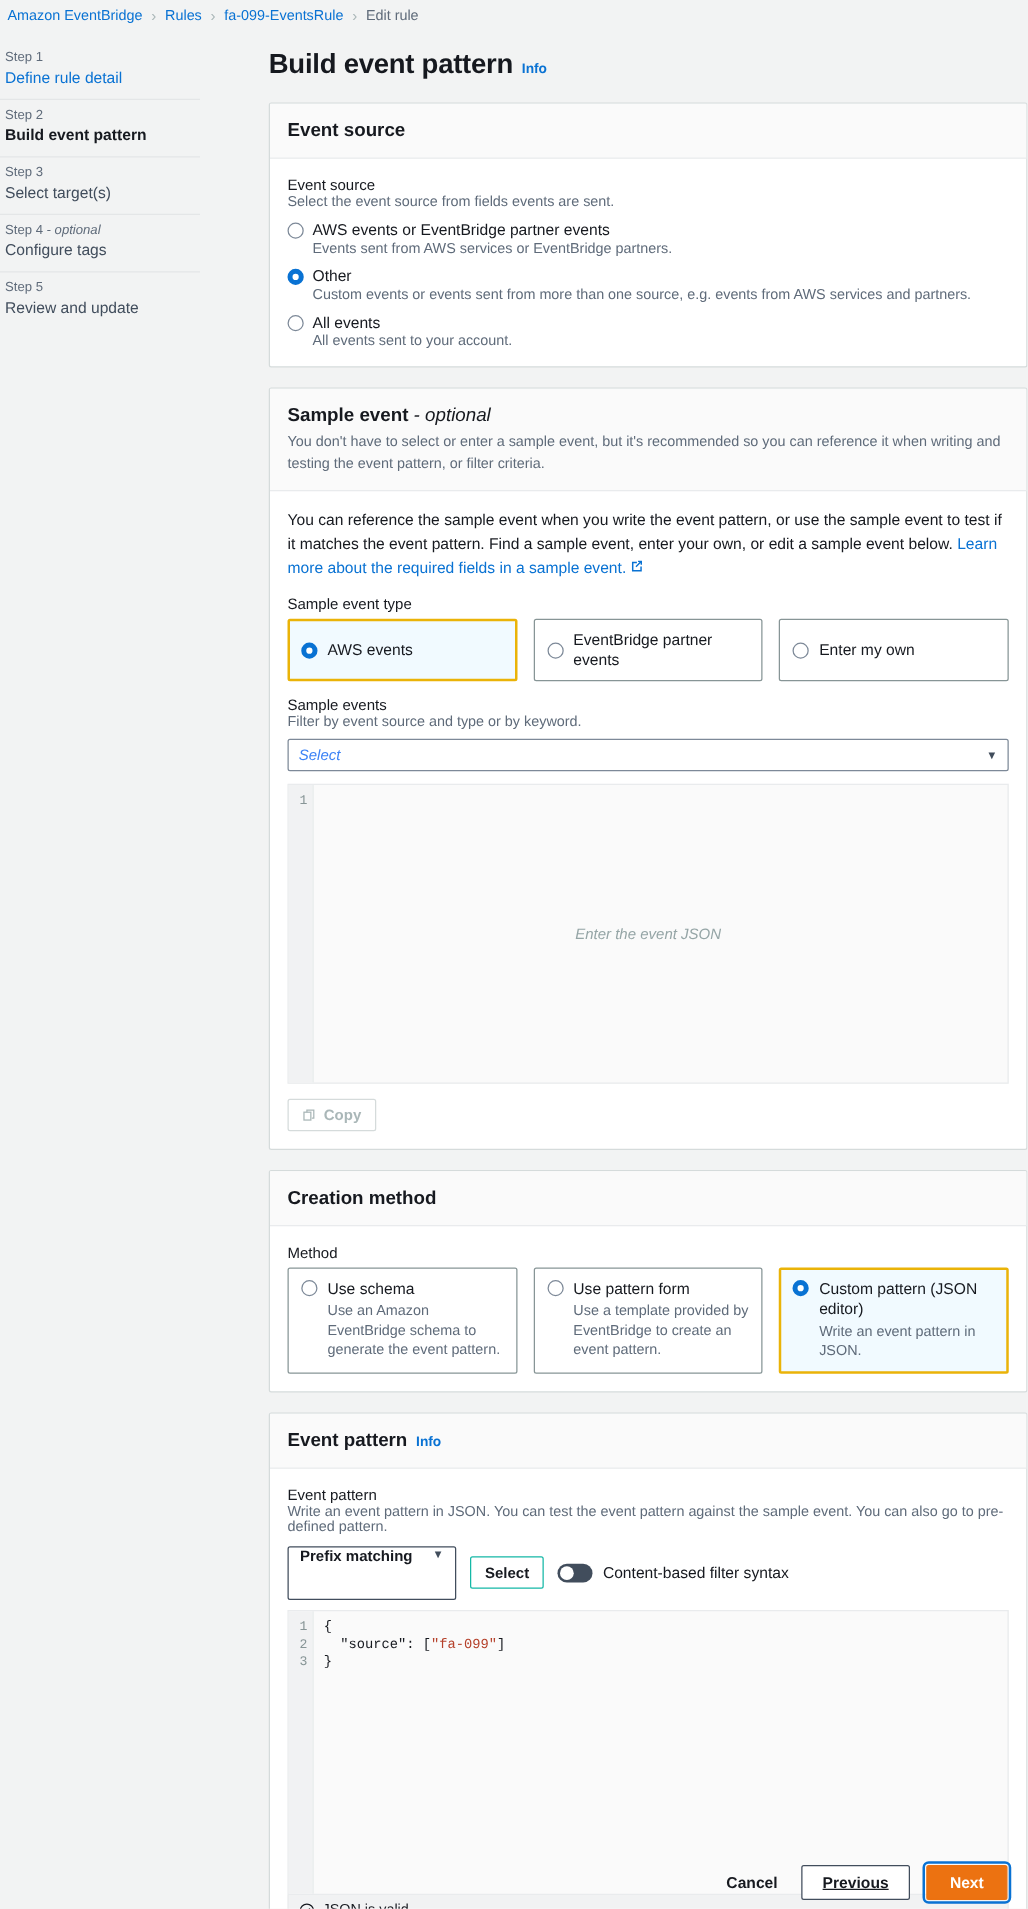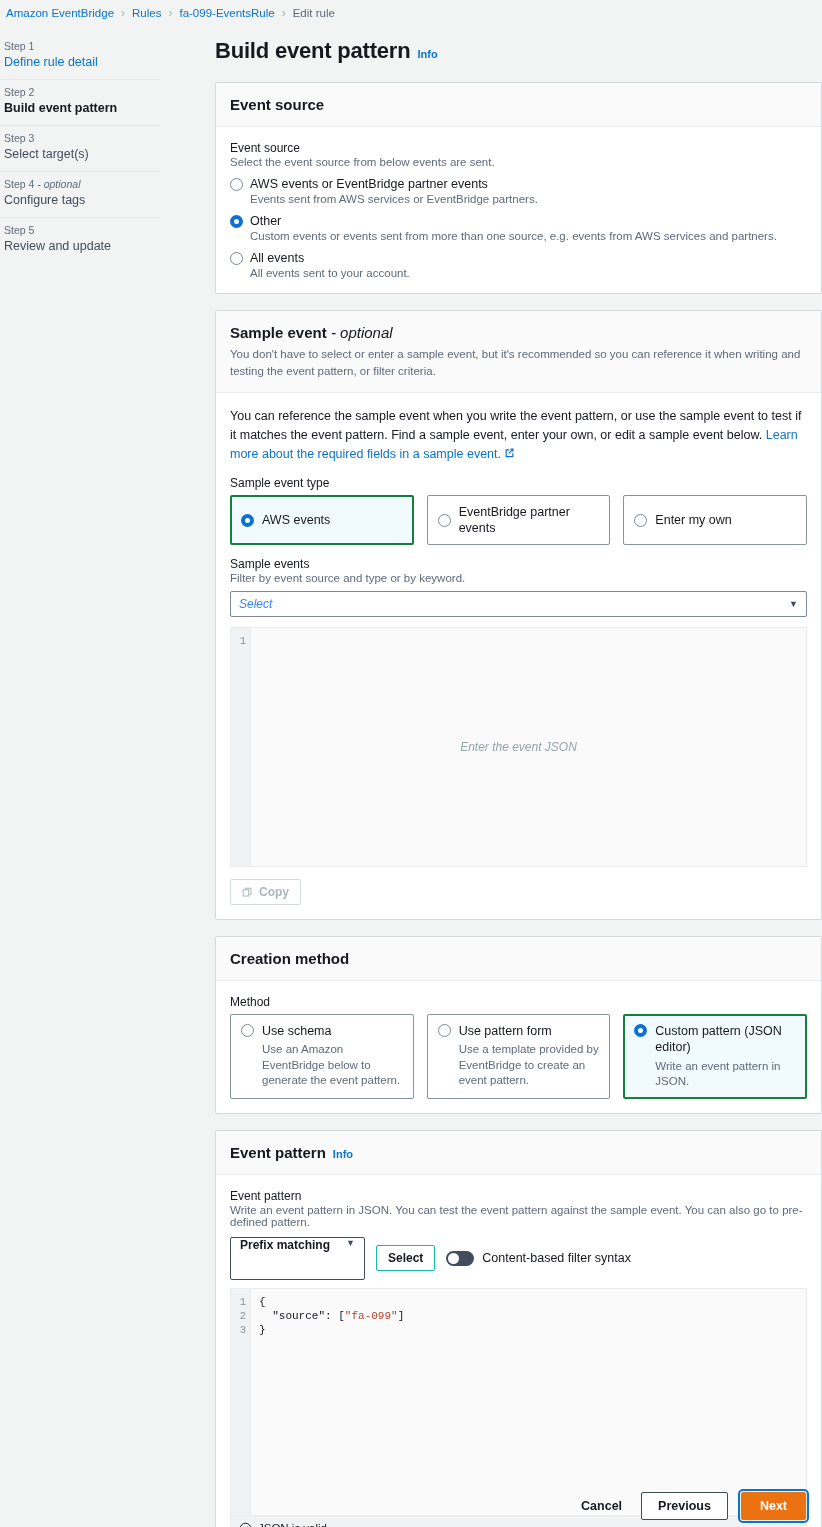--- a/index.html
+++ b/index.html
@@ -77,21 +77,21 @@
   .radio-text .rt-desc { font-size: 11.5px; color: #5f6b7a; margin-top: 2px; }
 
   
   .tiles { display: flex; gap: 13px; margin-top: 4px; }
   .tile {
     flex: 1; border: 1px solid #879596; border-radius: 2px;
     background: #fff; padding: 8px 10px;
     display: flex; gap: 8px; align-items: flex-start;
     cursor: pointer;
   }
-  .tile.sel { border: 2px solid #15803d; background: #f1faff; padding: 7px 9px; }
+  .tile.sel { border: 2px solid #eab308; background: #f1faff; padding: 7px 9px; }
   .tile-txt .tt-main { font-size: 12.5px; line-height: 1.3; }
   .tile-txt .tt-desc { font-size: 11.5px; color: #5f6b7a; margin-top: 3px; line-height: 1.35; }
   .tile.short { align-items: center; min-height: 30px; }
 
   
   .select {
     border: 1px solid #7d8998; border-radius: 2px; background: #fff;
     height: 26px; display: flex; align-items: center;
     padding: 0 8px; font-size: 12px;
   }
@@ -178,20 +178,21 @@
     font-weight: bold; font-size: 12.5px; border-radius: 2px;
     padding: 6px 18px; cursor: pointer;
     outline: 2px solid #0972d3; outline-offset: 1px;
     font-family: "Liberation Sans", sans-serif;
   }
   .btn-prev {
     background: #fff; border: 1px solid #414d5c; color: #16191f;
     font-weight: bold; font-size: 12.5px; border-radius: 2px;
     padding: 6px 16px; cursor: pointer;
     font-family: "Liberation Sans", sans-serif;
+    text-decoration: underline;
   }
   .link-inline { color: #0972d3; cursor: pointer; }
   .para { font-size: 12.5px; line-height: 1.5; margin: 0 0 12px 0; }
 </style>
 </head>
 <body>
 
 <div class="breadcrumb">
   <span class="crumb-link">Amazon EventBridge</span>
   <span class="crumb-sep">›</span>
@@ -231,21 +232,21 @@
     <div class="page-title">Build event pattern</div>
     <span class="info-link">Info</span>
   </div>
 
   <div class="panel">
     <div class="panel-head">
       <h2>Event source</h2>
     </div>
     <div class="panel-body">
       <div class="field-label">Event source</div>
-      <div class="field-desc">Select the event source from below events are sent.</div>
+      <div class="field-desc">Select the event source from fields events are sent.</div>
 
       <div class="radio-row">
         <span class="radio"></span>
         <div class="radio-text">
           <div class="rt-main">AWS events or EventBridge partner events</div>
           <div class="rt-desc">Events sent from AWS services or EventBridge partners.</div>
         </div>
       </div>
 
       <div class="radio-row">
@@ -338,21 +339,21 @@
     <div class="panel-head">
       <h2>Creation method</h2>
     </div>
     <div class="panel-body">
       <div class="field-label" style="margin-bottom:5px;">Method</div>
       <div class="tiles">
         <div class="tile">
           <span class="radio"></span>
           <div class="tile-txt">
             <div class="tt-main">Use schema</div>
-            <div class="tt-desc">Use an Amazon EventBridge below to generate the event pattern.</div>
+            <div class="tt-desc">Use an Amazon EventBridge schema to generate the event pattern.</div>
           </div>
         </div>
         <div class="tile">
           <span class="radio"></span>
           <div class="tile-txt">
             <div class="tt-main">Use pattern form</div>
             <div class="tt-desc">Use a template provided by EventBridge to create an event pattern.</div>
           </div>
         </div>
         <div class="tile sel">

